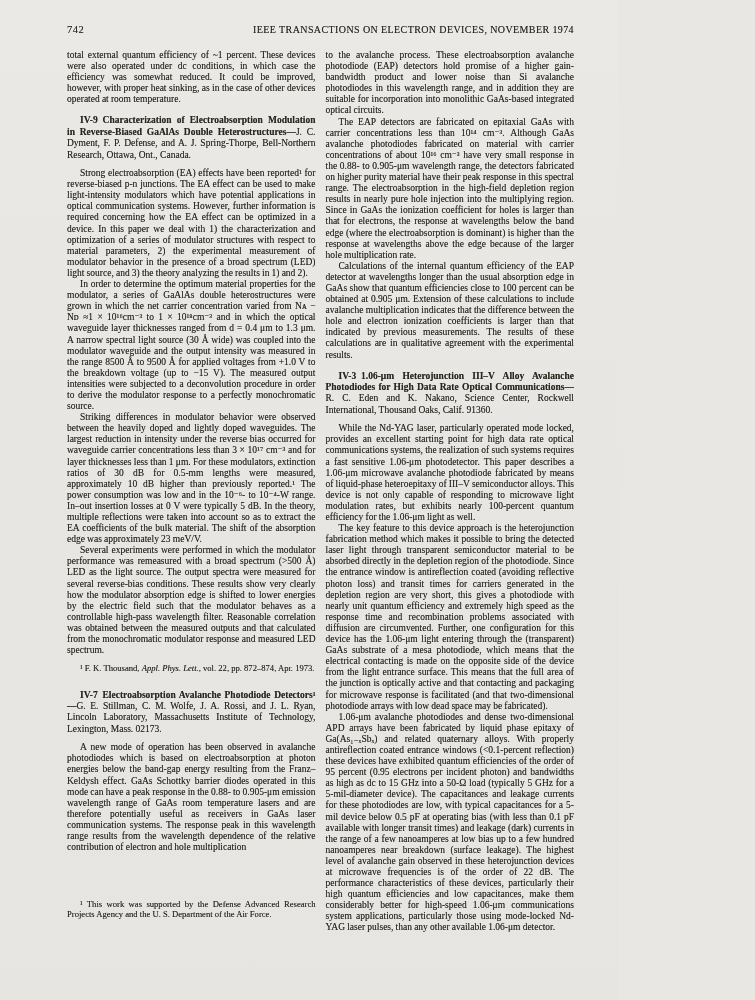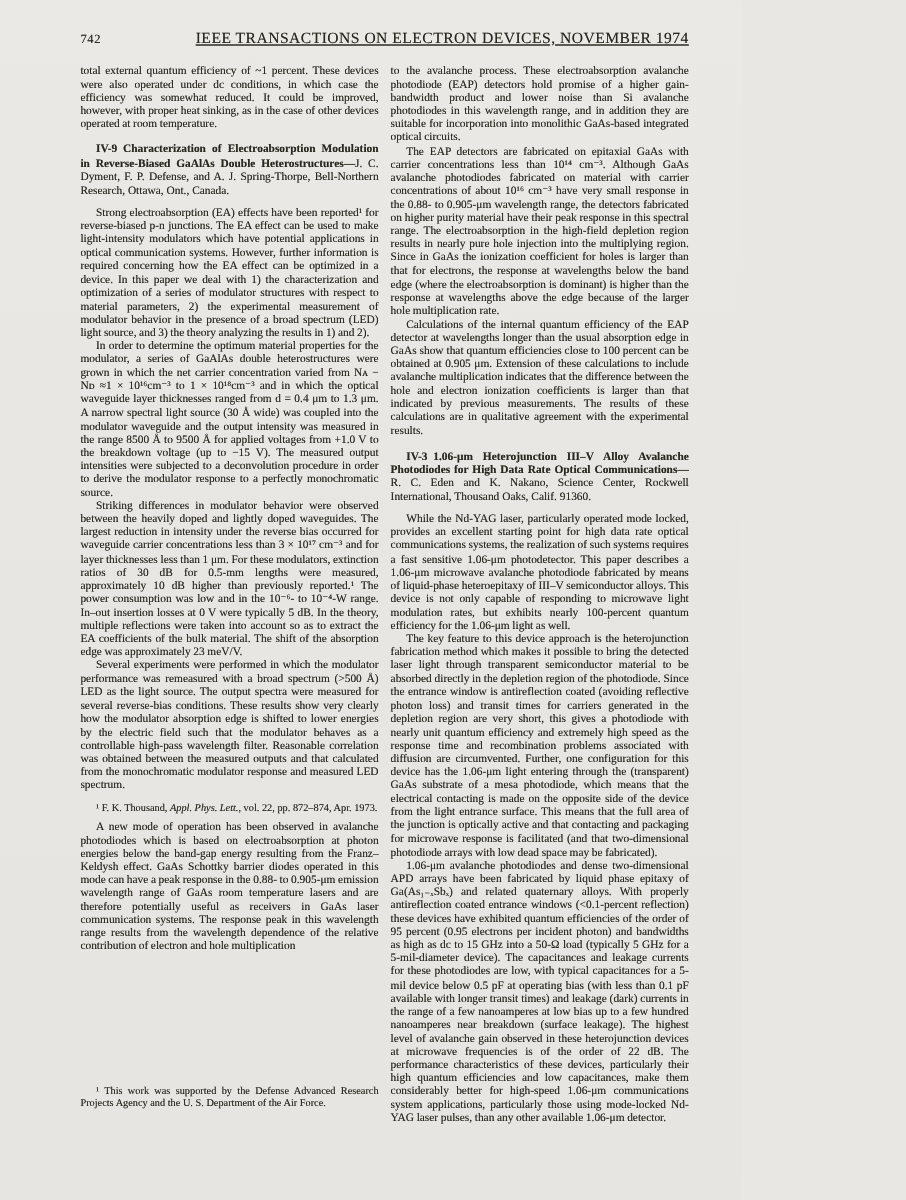--- a/index.html
+++ b/index.html
@@ -12,21 +12,21 @@
     color: #29281f;
     font-family: "Liberation Serif", "DejaVu Serif", serif;
     text-shadow: 0 0 0.35px rgba(45,44,38,0.55);
     overflow: hidden;
   }
   .page-header {
     display: flex; justify-content: space-between; align-items: baseline;
     margin-bottom: 15px;
   }
   .page-number { font-size: 10.5px; letter-spacing: 0.5px; }
-  .journal-title { font-size: 13px; letter-spacing: 0.4px; text-decoration: underline; }
+  .journal-title { font-size: 10px; letter-spacing: 0.4px; }
   .columns { display: flex; gap: 10px; }
   .col { width: 317px; display: flex; flex-direction: column; }
   .para {
     margin: 0; text-align: justify; text-indent: 13px;
     font-size: 9.5px; line-height: 11.1px;
     word-spacing: -0.2px;
   }
   .para.no-indent { text-indent: 0; }
   .heading {
     margin: 10px 0 7px 0; text-align: justify; text-indent: 13px;
@@ -60,20 +60,21 @@
 
       <p class="heading"><span class="bold">IV-9 Characterization of Electroabsorption Modulation in Reverse-Biased GaAlAs Double Heterostructures—</span><span>J. C. Dyment, F. P. Defense, and A. J. Spring-Thorpe, Bell-Northern Research, Ottawa, Ont., Canada.</span></p>
 
       <p class="para">Strong electroabsorption (EA) effects have been reported¹ for reverse-biased p-n junctions. The EA effect can be used to make light-intensity modulators which have potential applications in optical communication systems. However, further information is required concerning how the EA effect can be optimized in a device. In this paper we deal with 1) the characterization and optimization of a series of modulator structures with respect to material parameters, 2) the experimental measurement of modulator behavior in the presence of a broad spectrum (LED) light source, and 3) the theory analyzing the results in 1) and 2).</p>
       <p class="para">In order to determine the optimum material properties for the modulator, a series of GaAlAs double heterostructures were grown in which the net carrier concentration varied from Nᴀ − Nᴅ ≈1 × 10¹⁶cm⁻³ to 1 × 10¹⁸cm⁻³ and in which the optical waveguide layer thicknesses ranged from d = 0.4 μm to 1.3 μm. A narrow spectral light source (30 Å wide) was coupled into the modulator waveguide and the output intensity was measured in the range 8500 Å to 9500 Å for applied voltages from +1.0 V to the breakdown voltage (up to −15 V). The measured output intensities were subjected to a deconvolution procedure in order to derive the modulator response to a perfectly monochromatic source.</p>
       <p class="para">Striking differences in modulator behavior were observed between the heavily doped and lightly doped waveguides. The largest reduction in intensity under the reverse bias occurred for waveguide carrier concentrations less than 3 × 10¹⁷ cm⁻³ and for layer thicknesses less than 1 μm. For these modulators, extinction ratios of 30 dB for 0.5-mm lengths were measured, approximately 10 dB higher than previously reported.¹ The power consumption was low and in the 10⁻⁶- to 10⁻⁴-W range. In–out insertion losses at 0 V were typically 5 dB. In the theory, multiple reflections were taken into account so as to extract the EA coefficients of the bulk material. The shift of the absorption edge was approximately 23 meV/V.</p>
       <p class="para">Several experiments were performed in which the modulator performance was remeasured with a broad spectrum (&gt;500 Å) LED as the light source. The output spectra were measured for several reverse-bias conditions. These results show very clearly how the modulator absorption edge is shifted to lower energies by the electric field such that the modulator behaves as a controllable high-pass wavelength filter. Reasonable correlation was obtained between the measured outputs and that calculated from the monochromatic modulator response and measured LED spectrum.</p>
 
       <p class="reference"><span>¹ F. K. Thousand, </span><i>Appl. Phys. Lett.</i><span>, vol. 22, pp. 872–874, Apr. 1973.</span></p>
 
+      <p class="heading"><span class="bold">IV-7 Electroabsorption Avalanche Photodiode Detectors¹—</span><span>G. E. Stillman, C. M. Wolfe, J. A. Rossi, and J. L. Ryan, Lincoln Laboratory, Massachusetts Institute of Technology, Lexington, Mass. 02173.</span></p>
 
       <p class="para">A new mode of operation has been observed in avalanche photodiodes which is based on electroabsorption at photon energies below the band-gap energy resulting from the Franz–Keldysh effect. GaAs Schottky barrier diodes operated in this mode can have a peak response in the 0.88- to 0.905-μm emission wavelength range of GaAs room temperature lasers and are therefore potentially useful as receivers in GaAs laser communication systems. The response peak in this wavelength range results from the wavelength dependence of the relative contribution of electron and hole multiplication</p>
 
       <div class="footnote-block">
         <p class="footnote">¹ This work was supported by the Defense Advanced Research Projects Agency and the U. S. Department of the Air Force.</p>
       </div>
     </div>
 
     <div class="col">
       <p class="para no-indent">to the avalanche process. These electroabsorption avalanche photodiode (EAP) detectors hold promise of a higher gain-bandwidth product and lower noise than Si avalanche photodiodes in this wavelength range, and in addition they are suitable for incorporation into monolithic GaAs-based integrated optical circuits.</p>

